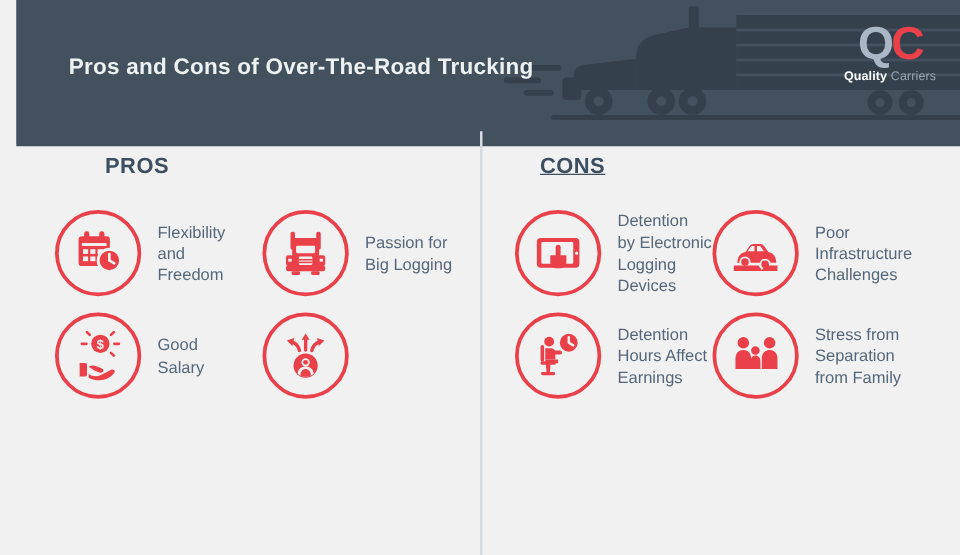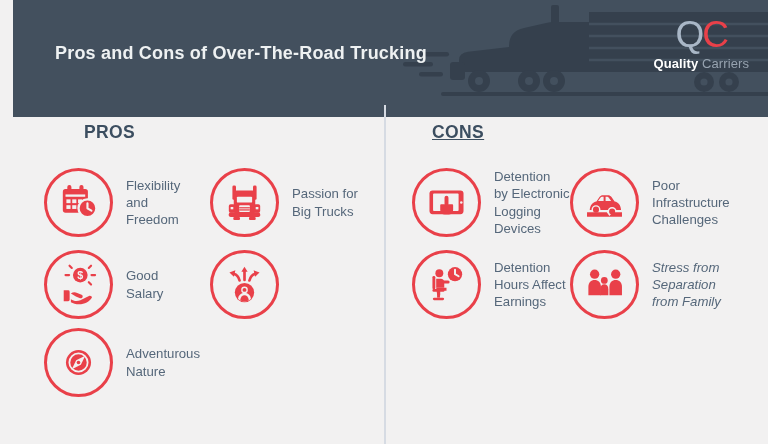--- a/index.html
+++ b/index.html
@@ -15,24 +15,24 @@
   *{margin:0;padding:0;box-sizing:border-box;}
   html,body{background:#fff;}
   body{font-family:"Liberation Sans",sans-serif;}
   .stage{position:relative;width:768px;height:444px;overflow:hidden;background:var(--body-bg);}
 
   
   .header{position:absolute;left:13px;top:0;width:768px;height:117px;background:var(--header-bg);overflow:hidden;}
   .truck-silhouette{position:absolute;right:0;top:2px;width:380px;height:100px;opacity:.92;}
   .page-title{position:absolute;left:42px;top:43px;font-size:18px;font-weight:bold;color:#eef1f2;letter-spacing:.2px;white-space:nowrap;}
   .logo{position:absolute;right:32px;top:16px;text-align:center;}
-  .logo-letters{font-size:37px;font-weight:normal;line-height:1;letter-spacing:-2px;}
+  .logo-letters{font-size:37px;font-weight:bold;line-height:1;letter-spacing:-2px;}
   .logo-q{color:#a9b7c7;}
   .logo-c{color:var(--red);}
-  .logo-name{margin-top:3px;font-size:13px;letter-spacing:.1px;}
+  .logo-name{margin-top:3px;font-size:10px;letter-spacing:.1px;}
   .logo-name .bold{color:#ffffff;font-weight:bold;}
   .logo-name .light{color:#97a3b0;font-weight:normal;}
 
   
   .divider{position:absolute;left:384px;top:105px;width:2px;height:339px;background:var(--divider);}
   .col-heading{position:absolute;font-size:17.5px;font-weight:bold;color:var(--heading);letter-spacing:.4px;margin-left:40px;}
   #pros-heading{left:44px;top:122px;}
   #cons-heading{left:392px;top:122px;text-decoration:underline;}
 
   .item{position:absolute;display:flex;align-items:center;gap:13px;}
@@ -41,21 +41,21 @@
   .item-label{font-size:13.2px;line-height:1.29;color:var(--label);white-space:pre-line;}
 
   #pros-item-0{left:44px;top:168px;}
   #pros-item-1{left:210px;top:168px;}
   #pros-item-2{left:44px;top:250px;}
   #pros-item-3{left:210px;top:250px;}
   #pros-item-4{left:44px;top:328px;}
   #cons-item-0{left:412px;top:168px;}
   #cons-item-1{left:570px;top:168px;}
   #cons-item-2{left:412px;top:250px;}
-  #cons-item-3{left:570px;top:250px;font-style:italic;}
+  #cons-item-3{left:570px;top:250px;}
 
   .r{fill:var(--red);}
   .w{fill:var(--cut);}
 </style>
 </head>
 <body>
 
 <div class="stage">
 
   <div class="header">
@@ -144,21 +144,21 @@
         <rect class="r" x="6.5" y="26" width="7" height="9.5" rx="2"></rect>
         <rect class="r" x="34.5" y="26" width="7" height="9.5" rx="2"></rect>
         <rect class="w" x="8.5" y="29" width="3" height="2.6"></rect>
         <rect class="w" x="36.5" y="29" width="3" height="2.6"></rect>
         <rect class="r" x="6.5" y="35" width="35" height="5.2" rx="2"></rect>
         <rect class="r" x="11.5" y="40.2" width="7.5" height="3.4" rx="1.2"></rect>
         <rect class="r" x="29" y="40.2" width="7.5" height="3.4" rx="1.2"></rect>
       </svg>
     </div>
     <div class="item-label">Passion for
-Big Trucks</div>
+Big Logging</div>
   </div>
 
   <div id="pros-item-2" class="item">
     <div class="circle-icon">
       <svg viewBox="0 0 48 48" aria-hidden="true">
         <circle class="r" cx="26" cy="13.5" r="8.2"></circle>
         <text x="26" y="18" text-anchor="middle" font-size="12" font-weight="bold" fill="#f2f1f1" font-family="Liberation Sans, sans-serif">$</text>
         <g stroke="#e94049" stroke-width="2.4" stroke-linecap="round">
           <line x1="13.5" y1="13.5" x2="9.5" y2="13.5"></line>
           <line x1="38.5" y1="13.5" x2="42.5" y2="13.5"></line>
@@ -188,32 +188,20 @@
         <path class="r" d="M34.2,8.2 L40.8,10.6 L35.8,15.4 Z"></path>
         <circle class="r" cx="24" cy="33" r="10.8"></circle>
         <circle class="w" cx="24" cy="30" r="3.7"></circle>
         <path class="w" d="M16.8,40.2 c0.6,-4.6 3.4,-6.6 7.2,-6.6 s6.6,2 7.2,6.6 c-2,1.7 -4.5,2.7 -7.2,2.7 s-5.2,-1 -7.2,-2.7 z"></path>
         <circle class="r" cx="24" cy="30" r="2.2"></circle>
         <path class="r" d="M19.2,41.5 c0.5,-3.6 2.3,-5.6 4.8,-5.6 s4.3,2 4.8,5.6 c-1.5,0.9 -3.1,1.4 -4.8,1.4 s-3.3,-0.5 -4.8,-1.4 z"></path>
       </svg>
     </div>
   </div>
 
-  <div id="pros-item-4" class="item">
-    <div class="circle-icon">
-      <svg viewBox="0 0 48 48" aria-hidden="true">
-        <circle class="r" cx="24" cy="24" r="14"></circle>
-        <circle cx="24" cy="24" r="10.2" fill="none" stroke="#f2f1f1" stroke-width="2"></circle>
-        <path class="w" d="M31.5,16.5 L26.6,26.6 L16.5,31.5 L21.4,21.4 Z"></path>
-        <circle class="r" cx="24" cy="24" r="2"></circle>
-      </svg>
-    </div>
-    <div class="item-label">Adventurous
-Nature</div>
-  </div>
 
   <div id="cons-item-0" class="item">
     <div class="circle-icon">
       <svg viewBox="0 0 48 48" aria-hidden="true">
         <rect class="r" x="5" y="10.5" width="38" height="26.5" rx="3.5"></rect>
         <rect class="w" x="9" y="14" width="28.5" height="19.5" rx="1"></rect>
         <circle class="w" cx="40.5" cy="24" r="1.4"></circle>
         <rect class="r" x="21.8" y="16.5" width="4.4" height="11.5" rx="2.2"></rect>
         <path class="r" d="M18,26 h12.4 a1,1 0 0 1 1,1 v5.4 a5,5 0 0 1 -5,5 h-4.4 a5,5 0 0 1 -5,-5 v-5.4 a1,1 0 0 1 1,-1 z"></path>
       </svg>

